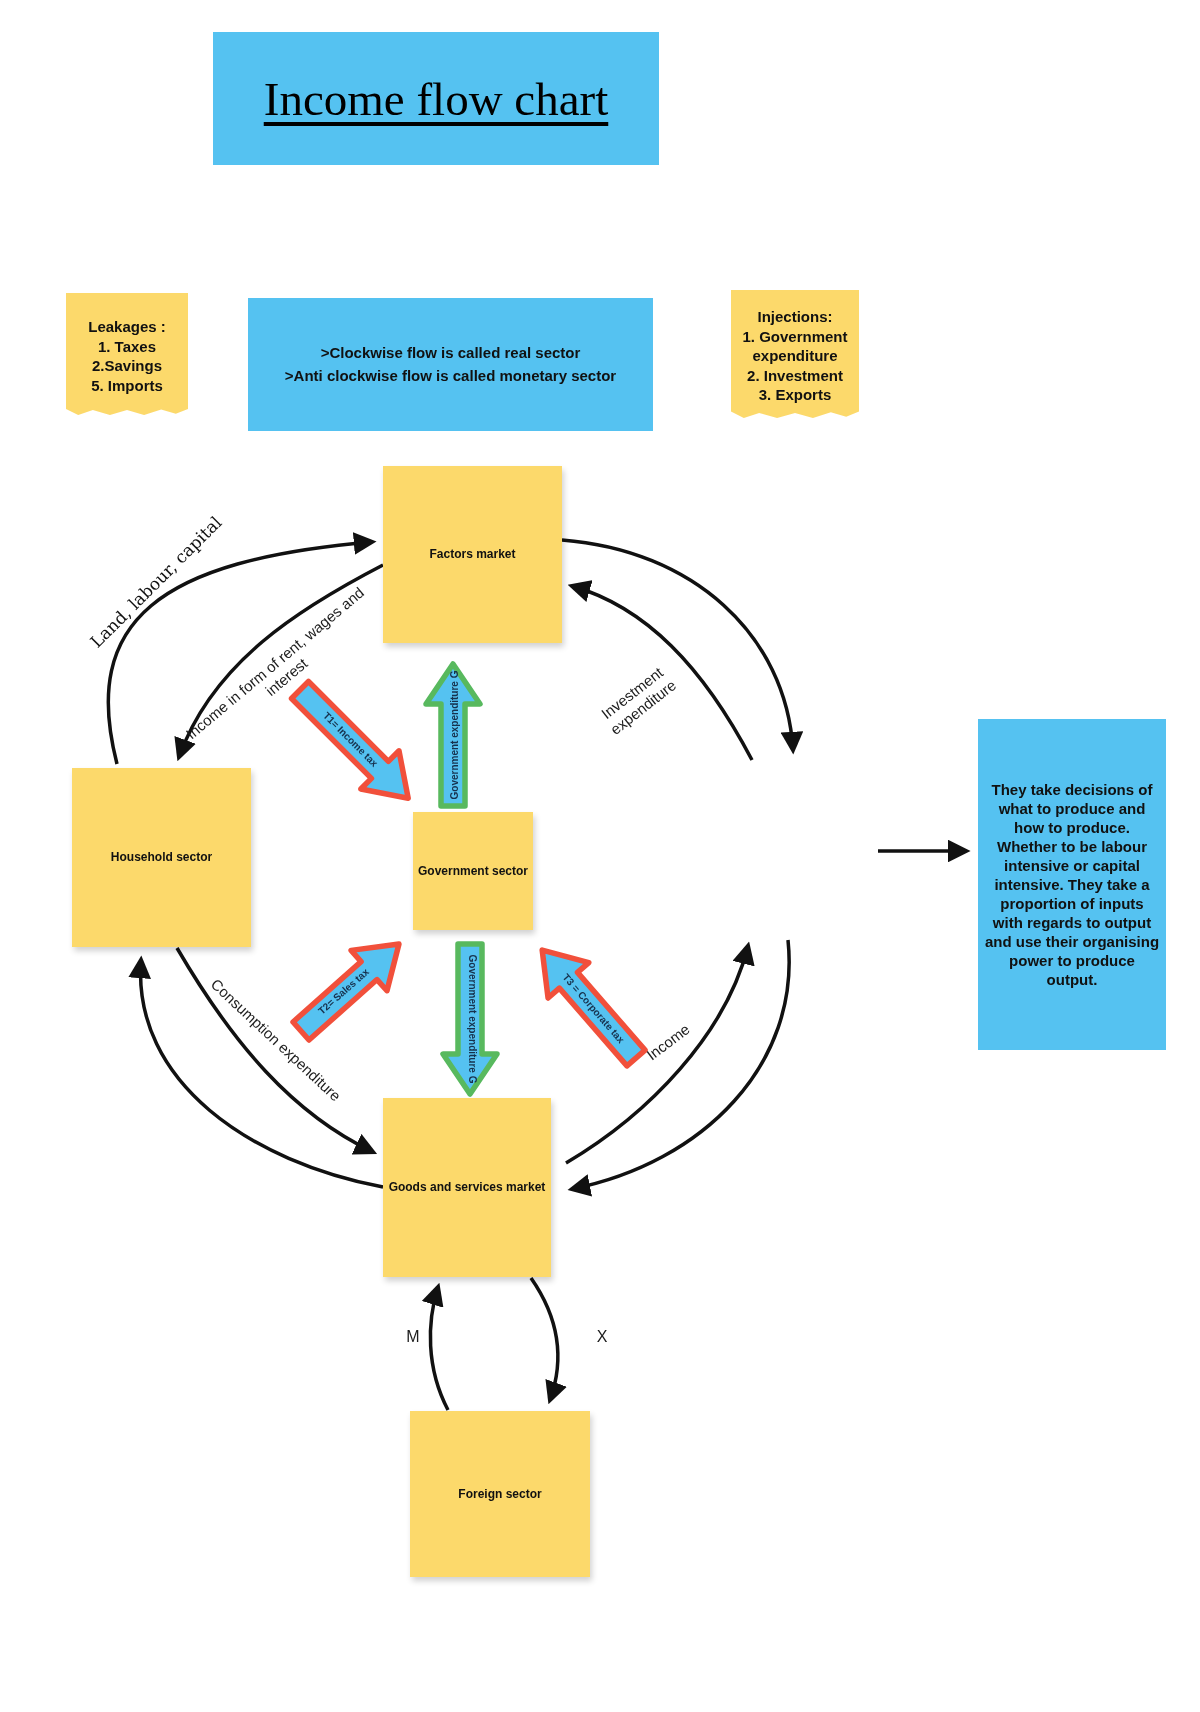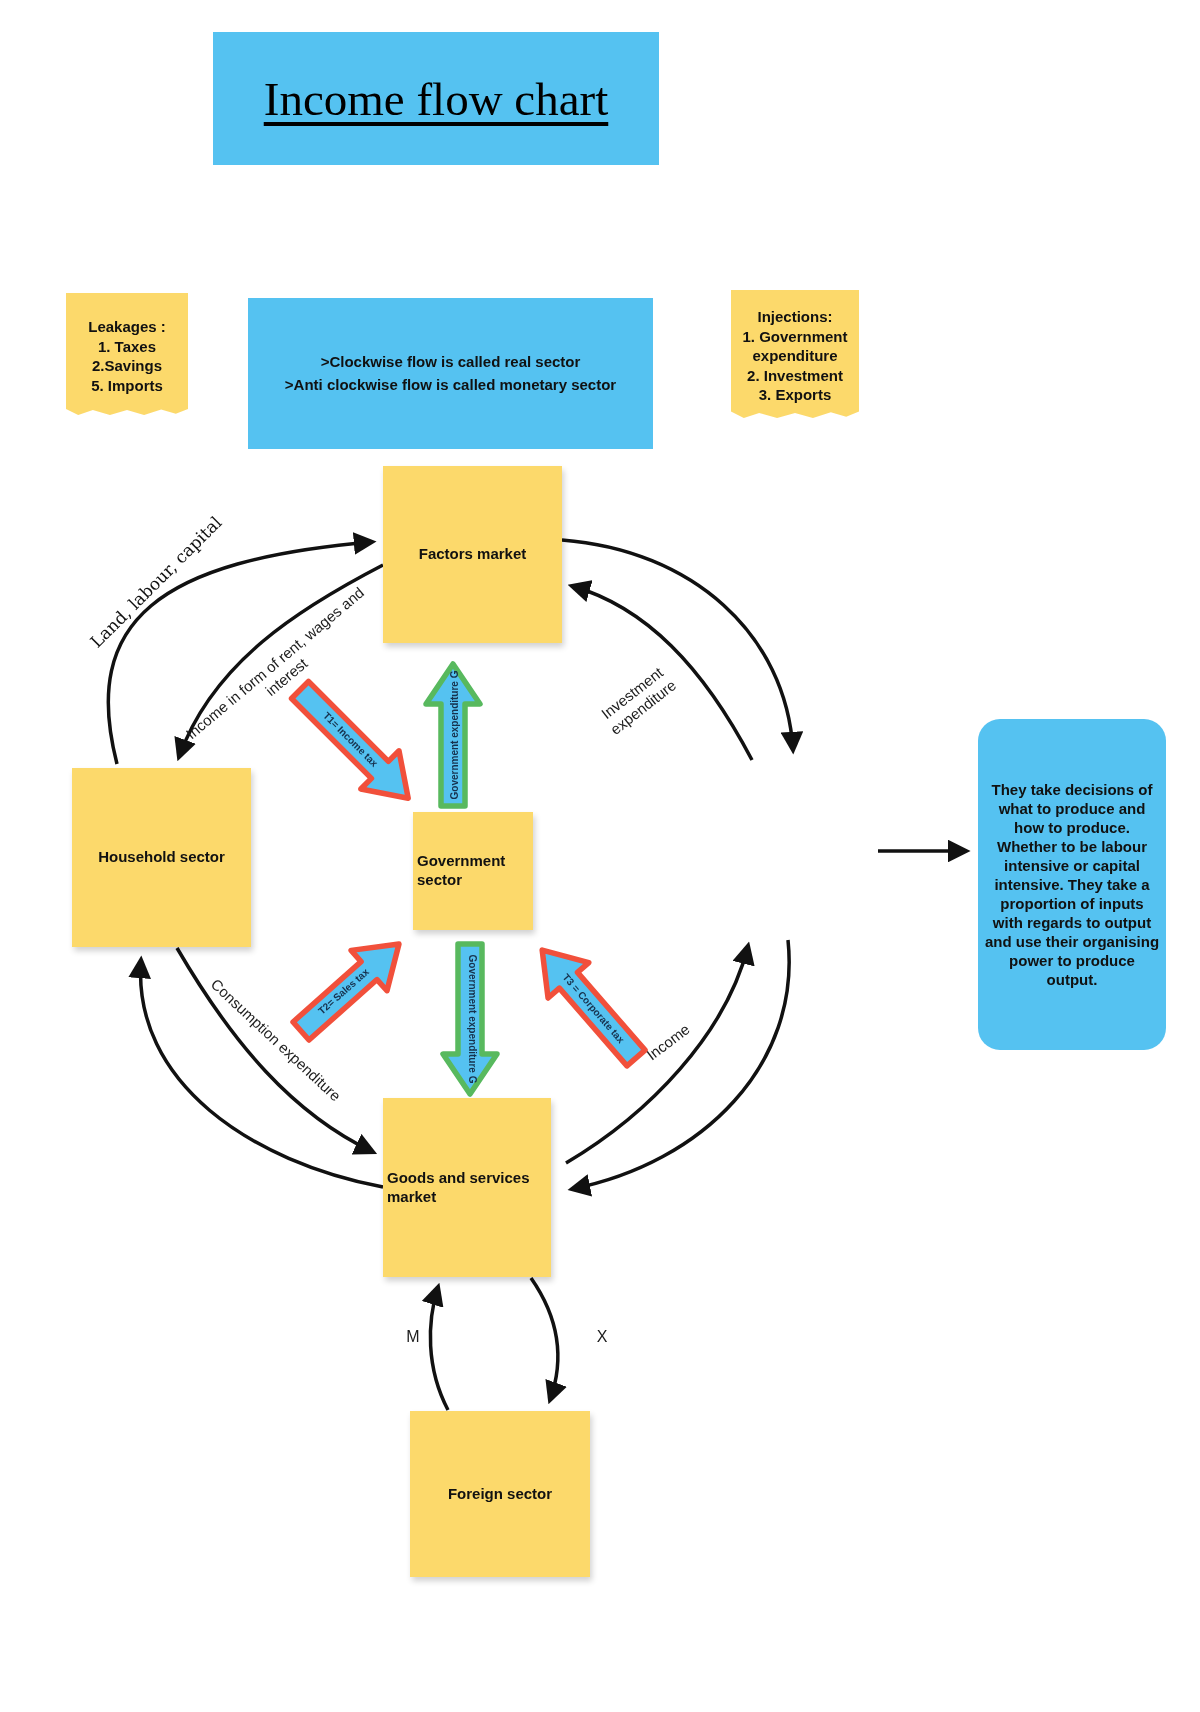--- a/index.html
+++ b/index.html
@@ -5,30 +5,30 @@
   html,body{margin:0;padding:0;background:#ffffff;}
   .canvas{position:relative;width:1200px;height:1712px;background:#ffffff;overflow:hidden;
           font-family:"Liberation Sans",sans-serif;color:#111;}
   .layer{position:absolute;left:0;top:0;}
   .shape{position:absolute;box-sizing:border-box;}
   .sticky{background:#fcd96b;box-shadow:2px 4px 6px rgba(0,0,0,.18);}
   .torn{box-shadow:none;filter:drop-shadow(1px 3px 3px rgba(0,0,0,.25));
         clip-path:polygon(0 0,100% 0,100% 95%,90% 99%,78% 95.5%,64% 100%,50% 96%,36% 100%,22% 96%,10% 100%,0 95%);}
   .bluebox{background:#55c2f1;}
   .sector{display:flex;align-items:center;justify-content:center;
-          font-weight:bold;font-size:15px;line-height:1.25;padding:4px;}
+          font-weight:bold;font-size:12px;line-height:1.25;padding:4px;}
   .title-box{display:flex;align-items:center;justify-content:center;}
   .title-text{font-family:"Liberation Serif","DejaVu Serif",serif;font-size:47px;color:#000000;
               text-decoration:underline;text-underline-offset:7px;}
   .note-body{display:flex;flex-direction:column;justify-content:center;height:100%;
              text-align:center;font-weight:bold;font-size:15px;line-height:1.3;padding:2px 4px;}
   .legend{display:flex;flex-direction:column;align-items:center;justify-content:center;
           font-weight:bold;font-size:15px;line-height:1.5;text-align:center;}
   .desc{display:flex;align-items:center;justify-content:center;text-align:center;
-        font-weight:bold;font-size:15px;line-height:1.27;padding:8px 6px;border-radius:22px;}
+        font-weight:bold;font-size:15px;line-height:1.27;padding:8px 6px;}
   
   .conn{fill:none;stroke:#111;stroke-width:3.5;}
   .fat{stroke-width:5.5;stroke-linejoin:round;stroke-linecap:round;fill:#55c2f1;}
   .fat.red{stroke:#f1503b;}
   .fat.green{stroke:#58b95e;}
   .flow-label{font-family:"Liberation Sans",sans-serif;font-size:15px;fill:#1c1c1c;
               text-anchor:middle;dominant-baseline:middle;}
   .serif-label{font-family:"DejaVu Serif","Liberation Serif",serif;font-size:17px;fill:#111;
                text-anchor:middle;dominant-baseline:middle;}
   .tax-label{font-family:"Liberation Sans",sans-serif;font-size:10px;font-weight:bold;fill:#17324e;
@@ -91,21 +91,21 @@
 
   <div class="shape sticky torn" style="left:66px;top:293px;width:122px;height:122px">
     <div class="note-body">
       <div>Leakages :</div>
       <div>1. Taxes</div>
       <div>2.Savings</div>
       <div>5. Imports</div>
     </div>
   </div>
 
-  <div class="shape bluebox legend" style="left:248px;top:298px;width:405px;height:151px">
+  <div class="shape bluebox legend" style="left:248px;top:298px;width:405px;height:133px">
     <div>&gt;Clockwise flow is called real sector</div>
     <div>&gt;Anti clockwise flow is called monetary sector</div>
   </div>
 
   <div class="shape sticky torn" style="left:731px;top:290px;width:128px;height:128px">
     <div class="note-body">
       <div>Injections:</div>
       <div>1. Government expenditure</div>
       <div>2. Investment</div>
       <div>3. Exports</div>

